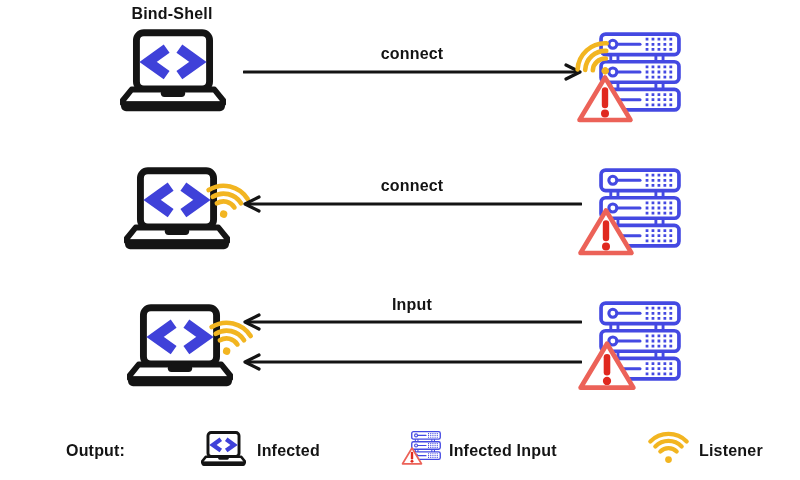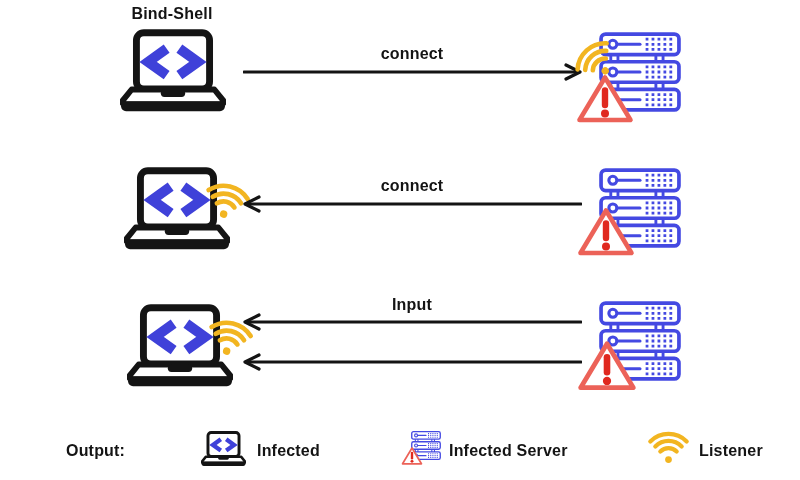--- a/index.html
+++ b/index.html
@@ -154,20 +154,20 @@
       <use href="#sym-laptop"></use>
     </svg>
   <div class="legend-label" style="left:257px;top:441px">Infected</div>
 
   <svg class="abs" style="left:411px;top:427px;width:30px;height:37px" preserveAspectRatio="none">
       <use href="#sym-server"></use>
     </svg>
   <svg class="abs" style="left:400px;top:446px;width:24px;height:20px">
       <use href="#sym-warning"></use>
     </svg>
-  <div class="legend-label" style="left:449px;top:441px">Infected Server</div>
+  <div class="legend-label" style="left:449px;top:441px">Infected Input</div>
 
   <svg class="abs" style="left:647px;top:425px;width:43px;height:39px">
       <use href="#sym-wifi"></use>
     </svg>
   <div class="legend-label" style="left:699px;top:441px">Listener</div>
 
 </div>
 
 </body></html>

